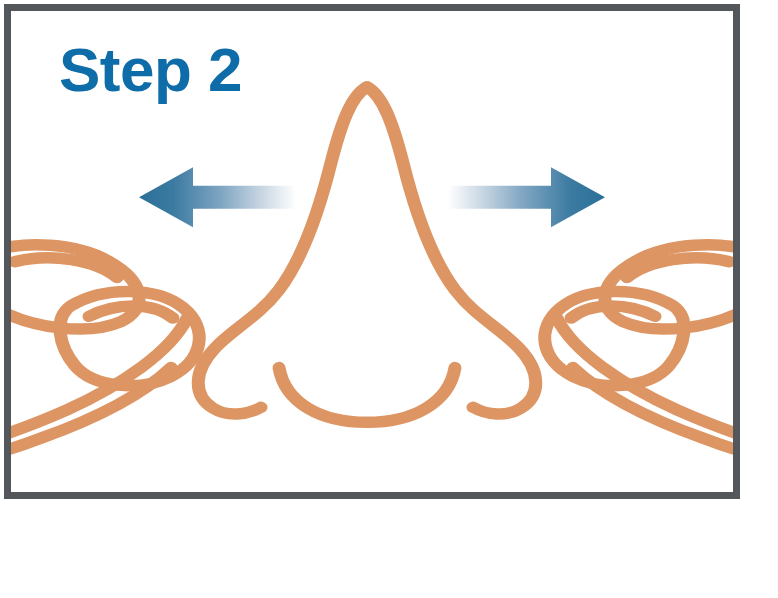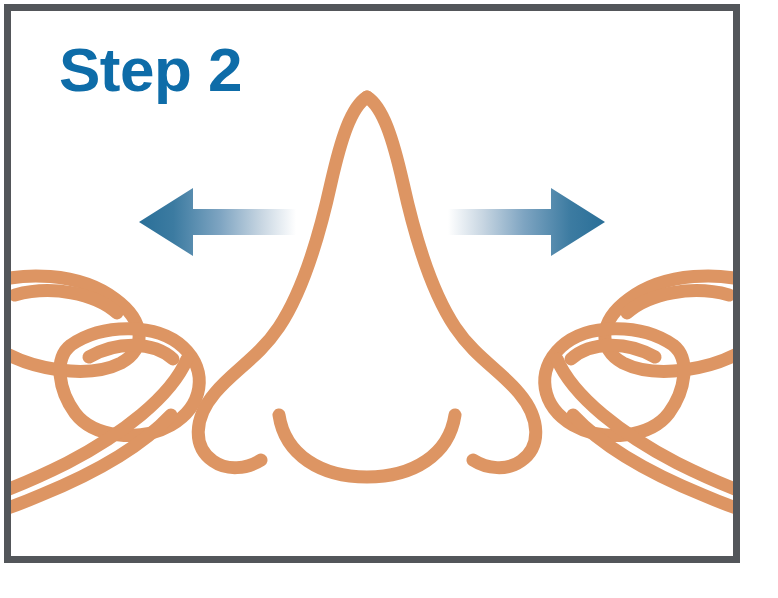--- a/index.html
+++ b/index.html
@@ -21,21 +21,21 @@
     height: 598px;
     background: #ffffff;
   }
 
   
   .illustration-frame {
     position: absolute;
     left: 4px;
     top: 4px;
     width: 736px;
-    height: 559px;
+    height: 495px;
     box-sizing: border-box;
     border: 7px solid #53565A;
     background: #ffffff;
     overflow: hidden;
   }
 
   .canvas-svg {
     position: absolute;
     left: 0;
     top: 0;

